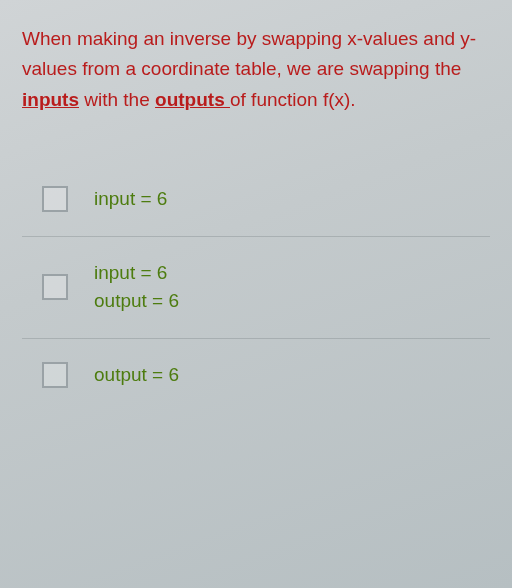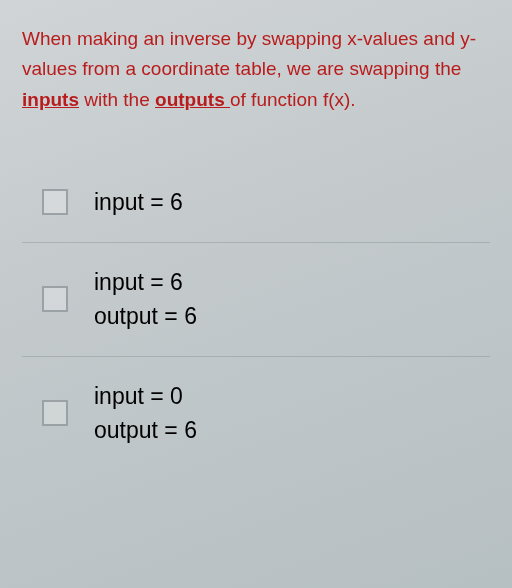--- a/index.html
+++ b/index.html
@@ -38,23 +38,23 @@
   .option:last-child { border-bottom: none; }
   .chk {
     width: 26px;
     height: 26px;
     border: 2px solid #9aa2a6;
     background: rgba(255,255,255,0.25);
     box-sizing: border-box;
     flex: 0 0 auto;
   }
   .opt-text {
-    font-size: 23px;
+    font-size: 19px;
     line-height: 1.5;
-    color: #000000;
+    color: #4d7c0f;
   }
   .opt-text .line { display: block; }
 </style>
 </head>
 <body>
 
 <div class="page">
 
   <div class="question">
     <p>
@@ -75,20 +75,19 @@
       <div class="chk"></div>
       <div class="opt-text">
         <span class="line">input = 6</span>
         <span class="line">output = 6</span>
       </div>
     </div>
 
     <div class="option">
       <div class="chk"></div>
       <div class="opt-text">
-        <span class="line">input = 0</span>
         <span class="line">output = 6</span>
       </div>
     </div>
 
   </div>
 
 </div>
 
 </body></html>

